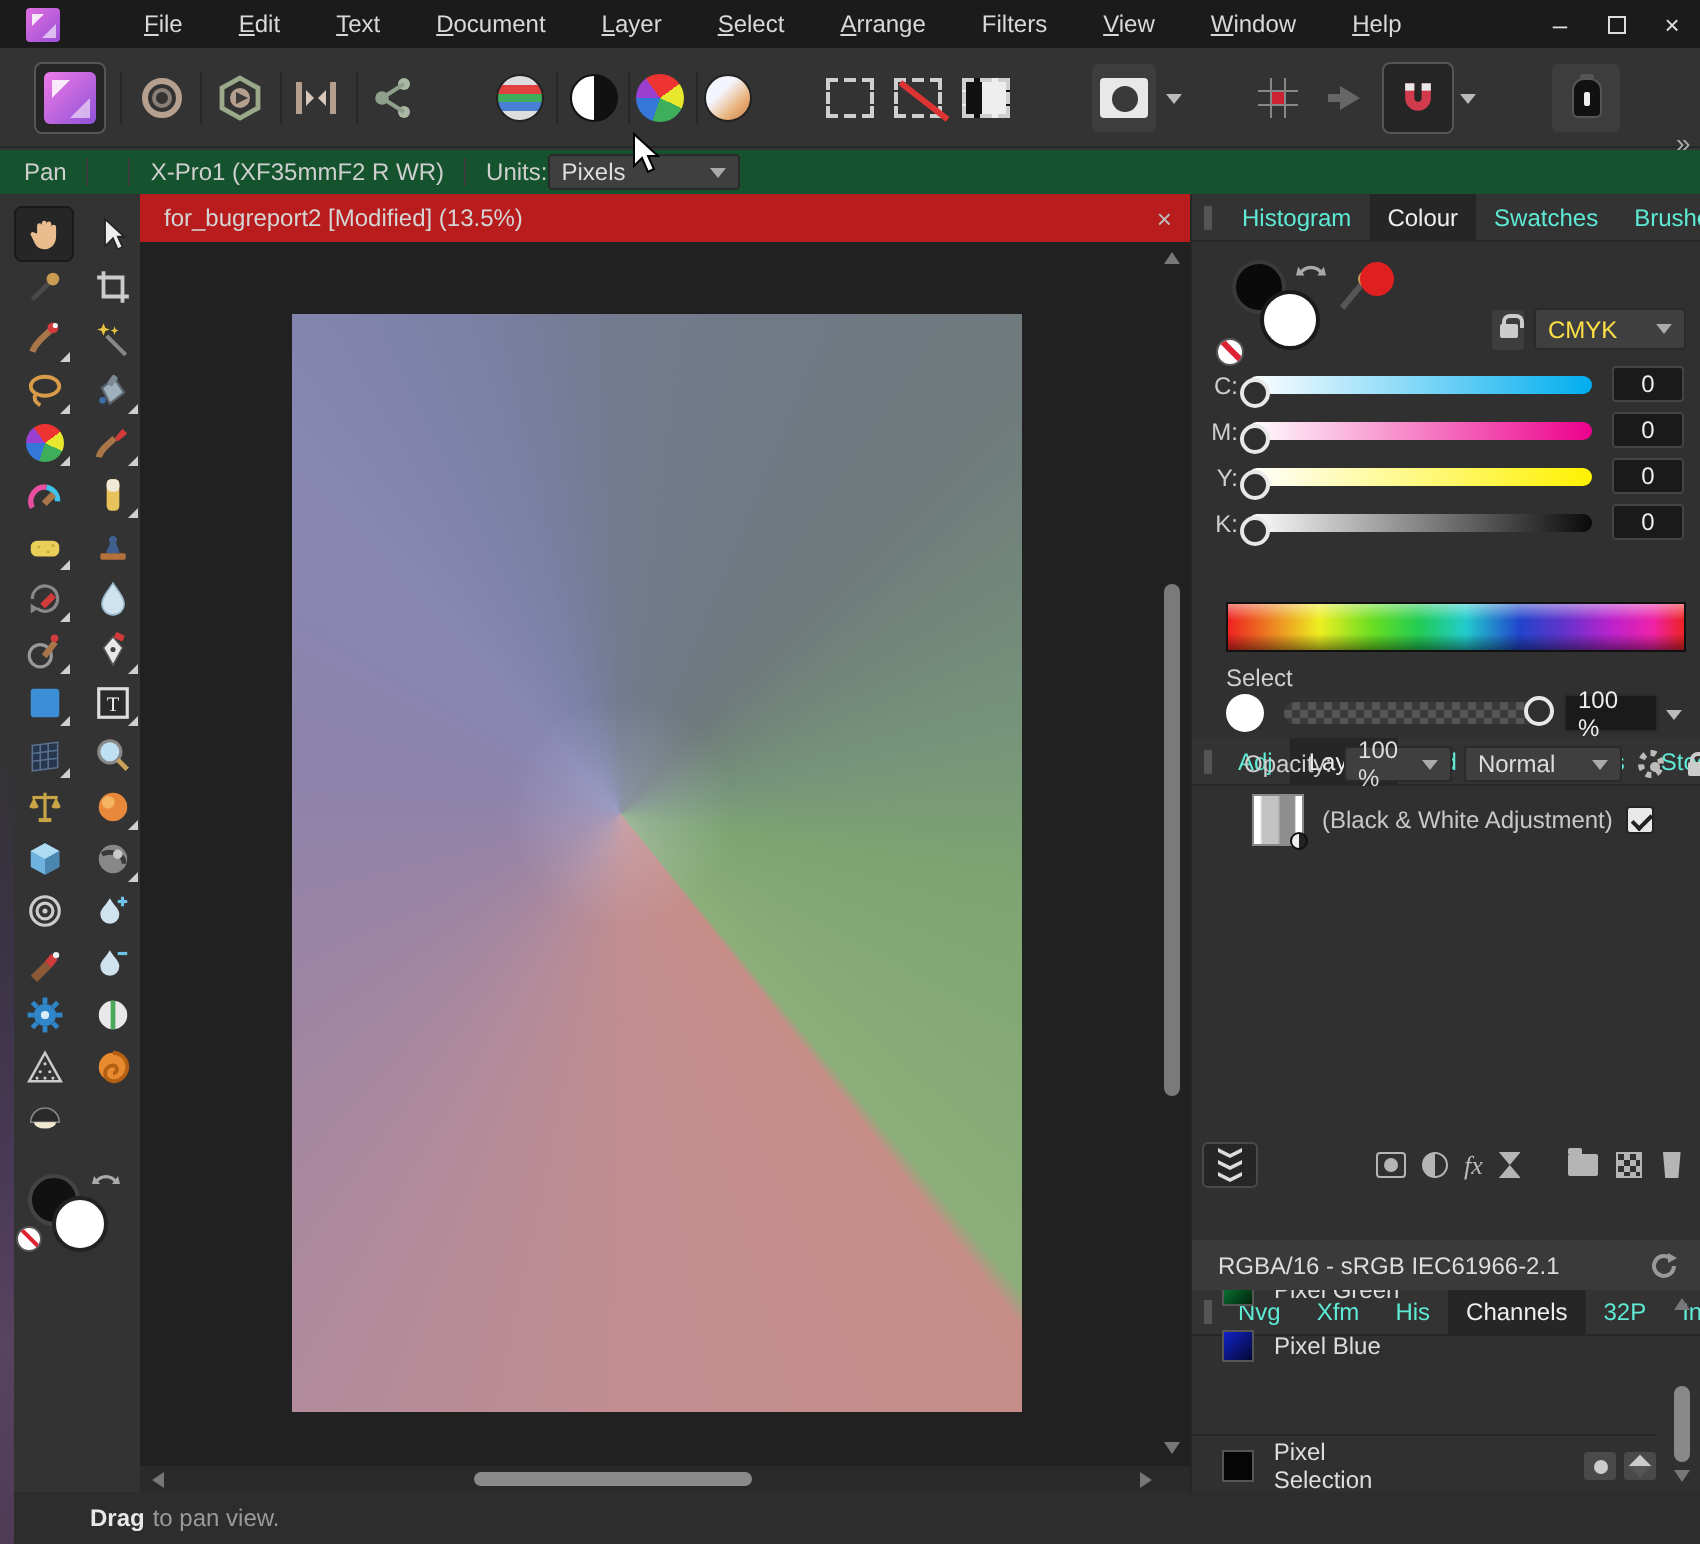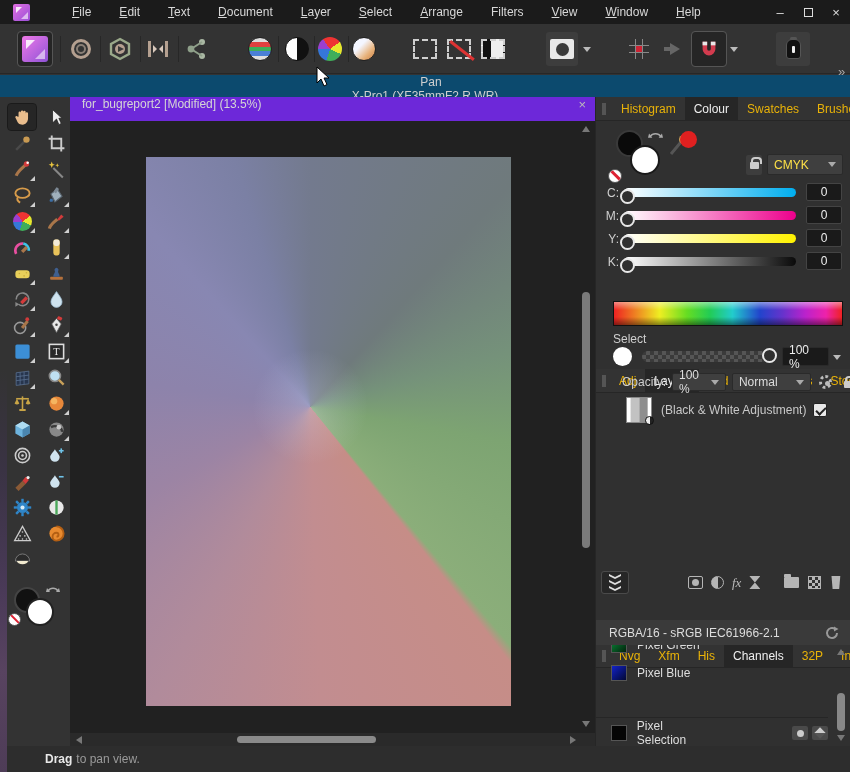--- a/index.html
+++ b/index.html
@@ -50,28 +50,28 @@
       position:relative; }
   .gridico:after { content:""; position:absolute; left:7px; top:7px; width:6px; height:6px; background:#c23; }
   .grayarrow { width:0;height:0;border-top:6px solid transparent;border-bottom:6px solid transparent;border-left:10px solid #666; position:relative; }
   .grayarrow:before{content:"";position:absolute;left:-16px;top:-2px;width:8px;height:4px;background:#666;}
   .assist { width:15px; height:20px; background:#111; border-radius:6px 6px 3px 3px; position:relative; border:1px solid #555;}
   .assist:before { content:""; position:absolute; left:5px; top:6px; width:3px; height:7px; background:#eee; border-radius:1px; }
   .assist:after { content:""; position:absolute; left:3px; top:-3px; width:7px; height:3px; background:#555; border-radius:2px; }
   .chev2 { color:#aaa; font-size:13px; }
 
   
-  #ctxbar { position:absolute; left:0; top:75px; width:850px; height:22px; background:#0c4a6e; display:flex; align-items:center; color:#cfcfcf;flex-direction:column; }
+  #ctxbar { position:absolute; left:0; top:75px; width:850px; height:22px; background:#14532d; display:flex; align-items:center; color:#cfcfcf; }
   .ctxsep { width:1px; height:14px; background:#3d3d3d; margin:0 10px; }
   .dropdown { height:18px; background:#3f3f3f; border:1px solid #2a2a2a; border-radius:2px; display:flex; align-items:center; padding:0 6px; color:#ddd; }
   .dropdown .caret { margin-left:auto; border-top-color:#aaa; }
 
   
   #tabbar { position:absolute; left:70px; top:97px; width:525px; height:24px; background:#2a2a2a; }
-  #doctab { position:absolute; left:0; top:0; width:525px; height:24px; background:#6d28d9; display:flex; align-items:flex-start; }
+  #doctab { position:absolute; left:0; top:0; width:525px; height:24px; background:#b91c1c; display:flex; align-items:center; }
   #doctab .title { margin-left:12px; color:#d5d5d5; }
   #doctab .close { margin-left:auto; margin-right:9px; color:#bbb; font-size:13px; }
 
   
   #tools { position:absolute; left:0; top:97px; width:70px; height:649px; background:#333; }
   .tool { position:absolute; width:28px; height:26px; display:flex; align-items:center; justify-content:center; border-radius:3px; }
   .tool.sel { background:#262626; outline:1px solid #1a1a1a; }
   .tool.fly:after { content:""; position:absolute; right:1px; bottom:1px; border-right:5px solid #cfcfcf; border-top:5px solid transparent; }
   .tool svg { width:19px; height:19px; }
 
@@ -94,21 +94,21 @@
   #hscroll .thumb { position:absolute; left:167px; top:3px; width:139px; height:7px; background:#8a8a8a; border-radius:4px; }
   .scr-up { width:0;height:0;border-left:4px solid transparent;border-right:4px solid transparent;border-bottom:6px solid #777; }
   .scr-down { width:0;height:0;border-left:4px solid transparent;border-right:4px solid transparent;border-top:6px solid #777; }
   .scr-left { width:0;height:0;border-top:4px solid transparent;border-bottom:4px solid transparent;border-right:6px solid #777; }
   .scr-right { width:0;height:0;border-top:4px solid transparent;border-bottom:4px solid transparent;border-left:6px solid #777; }
 
   
   #rightpanel { position:absolute; left:595px; top:97px; width:255px; height:649px; background:#303030; border-left:1px solid #262626; }
   .ptabs { position:relative; height:24px; background:#333; border-bottom:1px solid #262626; display:flex; align-items:center; }
   .grip { width:6px; height:12px; margin-left:6px; border-left:2px solid #555; border-right:2px solid #555; }
-  .ptab { padding:0 9px; line-height:24px; color:#eab308; }
+  .ptab { padding:0 9px; line-height:24px; color:#5eead4; }
   .ptab.active { background:#262626; color:#eee; }
   .hamburger { margin-left:auto; margin-right:6px; width:13px; height:10px; background:repeating-linear-gradient(to bottom,#b5b5b5 0 2px,transparent 2px 4px); }
 
   
   .slider-row { position:absolute; left:0; width:255px; height:20px; }
   .slider-row .lab { position:absolute; right:232px; top:3px; color:#cfcfcf; }
   .slider-track { position:absolute; left:28px; top:5px; width:172px; height:9px; border-radius:5px; }
   .slider-knob { position:absolute; top:1px; width:15px; height:15px; border-radius:50%; background:#2f2f2f; border:2px solid #e8e8e8; }
   .valbox { position:absolute; left:210px; top:0; width:36px; height:18px; background:#1a1a1a; border:1px solid #444; border-radius:2px; color:#eee; display:flex; align-items:center; justify-content:center; }
   #spectrum { position:absolute; left:17px; top:180px; width:230px; height:25px; border:1px solid #111;

